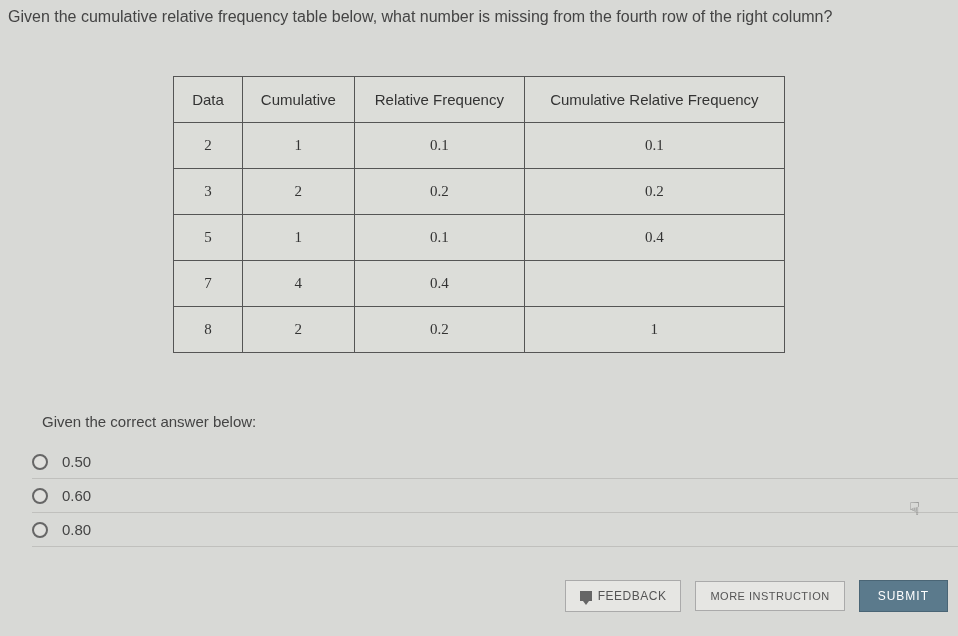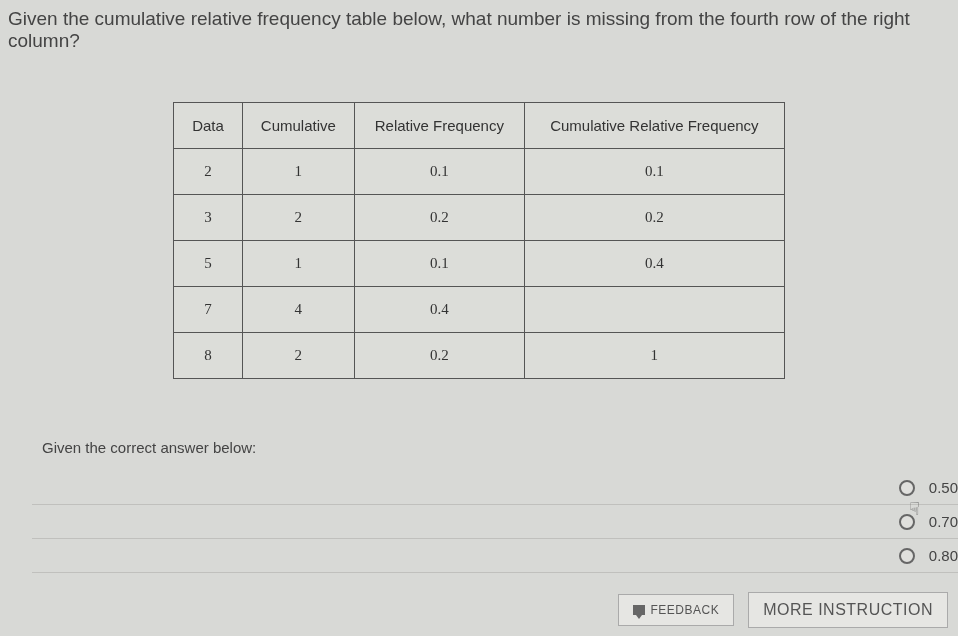--- a/index.html
+++ b/index.html
@@ -10,21 +10,21 @@
     body {
       font-family: Arial, Helvetica, sans-serif;
       background: #d8d9d6;
       width: 958px;
       height: 636px;
       padding: 0;
       position: relative;
       color: #333;
     }
     .question-text {
-      font-size: 19px;
+      font-size: 16px;
       padding: 8px 8px 20px 8px;
       color: #444;
     }
     .table-container {
       display: flex;
       justify-content: center;
       margin: 30px 0 40px 0;
       border-radius: 26px;
     }
     table {
@@ -55,37 +55,36 @@
       color: #444;
     }
     .answers {
       padding-left: 32px;
     }
     .answer-row {
       display: flex;
       align-items: center;
       padding: 8px 0;
       border-bottom: 1px solid #c0c0bd;
-      justify-content: flex-end;
     }
     .radio {
       width: 16px;
       height: 16px;
       border: 2px solid #666;
       border-radius: 50%;
       margin-right: 14px;
       background: #e0e0dd;
     }
     .answer-label {
       font-size: 15px;
       color: #444;
     }
     .bottom-bar {
       position: absolute;
-      bottom: 8px;
+      bottom: 24px;
       right: 10px;
       display: flex;
       gap: 14px;
       align-items: center;
     }
     .btn-feedback {
       background: #e6e6e3;
       border: 1px solid #aaa;
       padding: 8px 14px;
       font-size: 12px;
@@ -93,21 +92,21 @@
       color: #555;
       display: flex;
       align-items: center;
       gap: 6px;
       cursor: pointer;
     }
     .btn-more {
       background: #e6e6e3;
       border: 1px solid #aaa;
       padding: 8px 14px;
-      font-size: 16px;
+      font-size: 11px;
       letter-spacing: 0.5px;
       color: #555;
       cursor: pointer;
     }
     .btn-submit {
       background: #5b7a8c;
       border: 1px solid #4a6575;
       color: #fff;
       padding: 8px 18px;
       font-size: 12px;
@@ -190,31 +189,34 @@
 
 <div class="prompt">Given the correct answer below:</div>
 
 <div class="answers">
   <div class="answer-row">
     <span class="radio"></span>
     <span class="answer-label">0.50</span>
   </div>
   <div class="answer-row">
     <span class="radio"></span>
-    <span class="answer-label">0.70</span>
+    <span class="answer-label">0.60</span>
   </div>
   <div class="answer-row">
     <span class="radio"></span>
     <span class="answer-label">0.80</span>
   </div>
 </div>
 
 <span class="cursor-icon">☟</span>
 
 <div class="bottom-bar">
   <button class="btn-feedback">
     <span class="feedback-icon"></span>
     <span>FEEDBACK</span>
   </button>
   <button class="btn-more">
     <span>MORE INSTRUCTION</span>
   </button>
+  <button class="btn-submit">
+    <span>SUBMIT</span>
+  </button>
 </div>
 
 </body></html>

